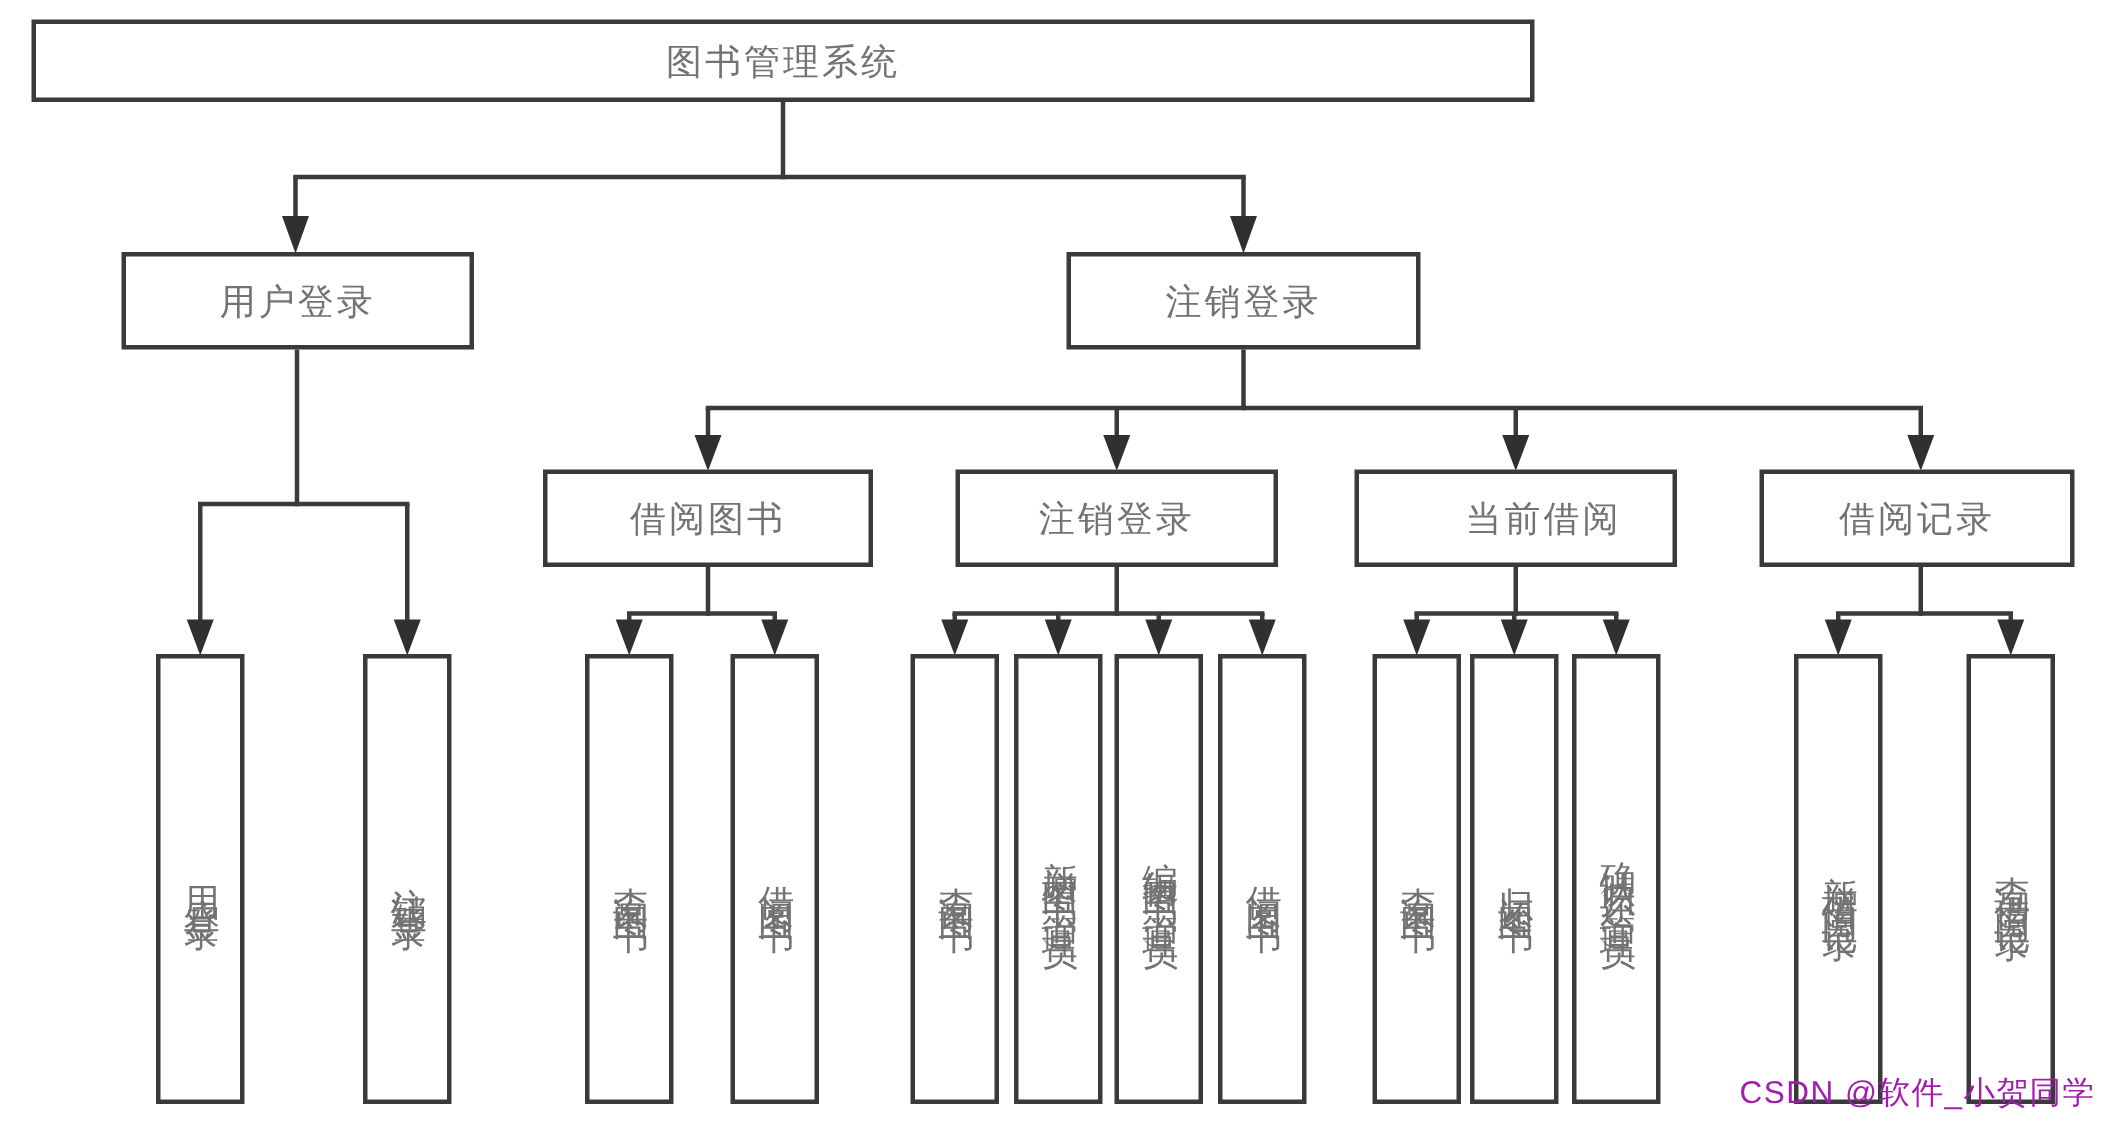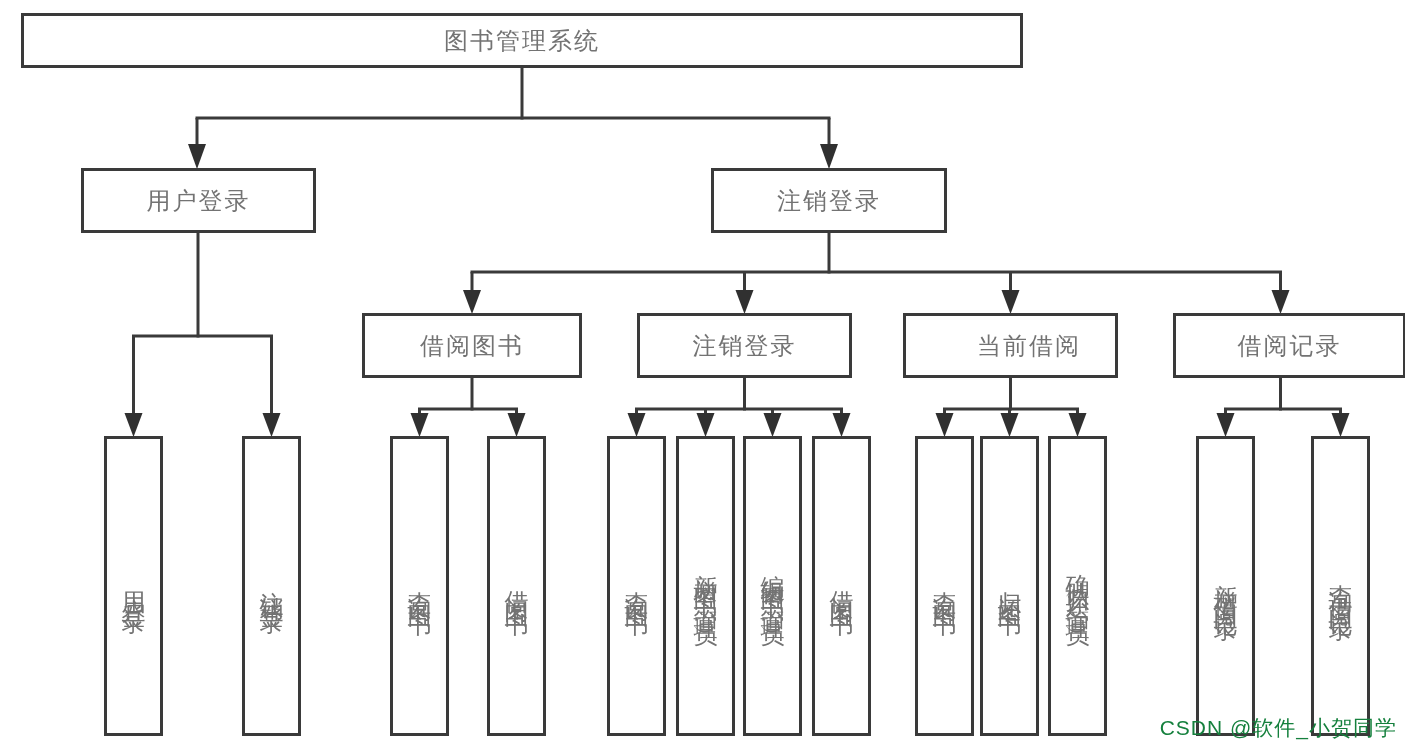--- a/index.html
+++ b/index.html
@@ -44,21 +44,21 @@
     font-size: 24px;
     letter-spacing: 7px;
     white-space: nowrap;
   }
   .watermark {
     position: absolute;
     top: 714px;
     right: 8px;
     font-size: 21px;
     letter-spacing: 1px;
-    color: #15803d;
+    color: #a21caf;
     z-index: 5;
   }
 </style>
 </head>
 <body>
 
 <div class="canvas">
 
   <svg class="connectors" viewBox="0 0 1405 747" xmlns="http://www.w3.org/2000/svg">
 
@@ -135,21 +135,21 @@
 
   <div class="node" style="left:362px; top:313px; width:220px; height:65px;">
     <span class="label">借阅图书</span>
   </div>
   <div class="node" style="left:637px; top:313px; width:215px; height:65px;">
     <span class="label">注销登录</span>
   </div>
   <div class="node" style="left:903px; top:313px; width:215px; height:65px;padding-left:37px;">
     <span class="label">当前借阅</span>
   </div>
-  <div class="node" style="left:1173px; top:313px; width:233px; height:65px;">
+  <div class="node" style="left:1173px; top:313px; width:210px; height:65px;">
     <span class="label">借阅记录</span>
   </div>
 
   <div class="node leaf" style="left:104px; top:436px; width:59px; height:300px;">
     <span class="vtext">用户登录</span>
   </div>
   <div class="node leaf" style="left:242px; top:436px; width:59px; height:300px;">
     <span class="vtext">注销登录</span>
   </div>
 

